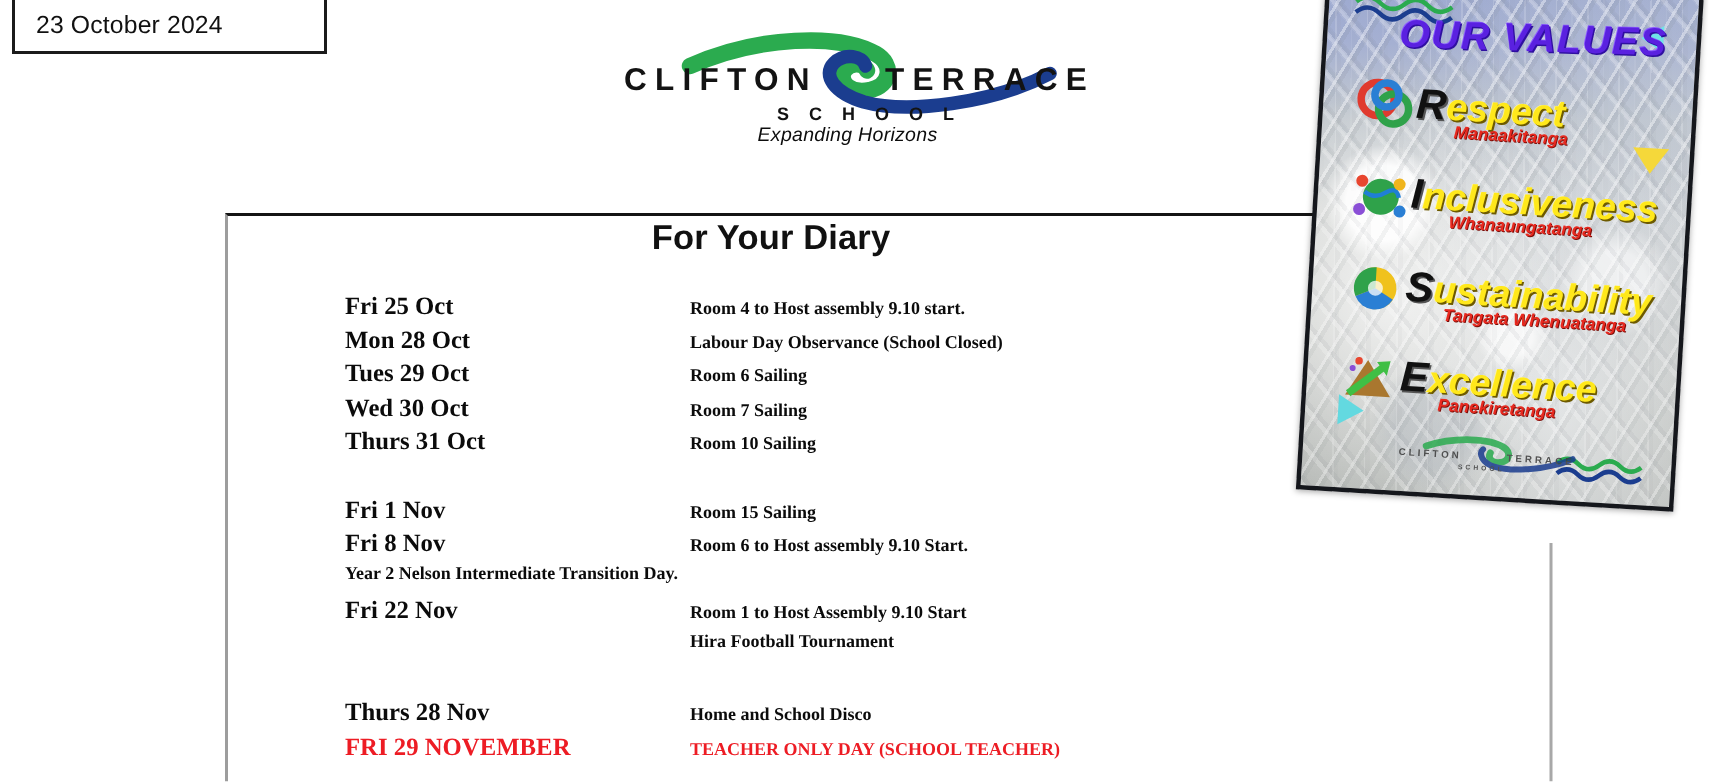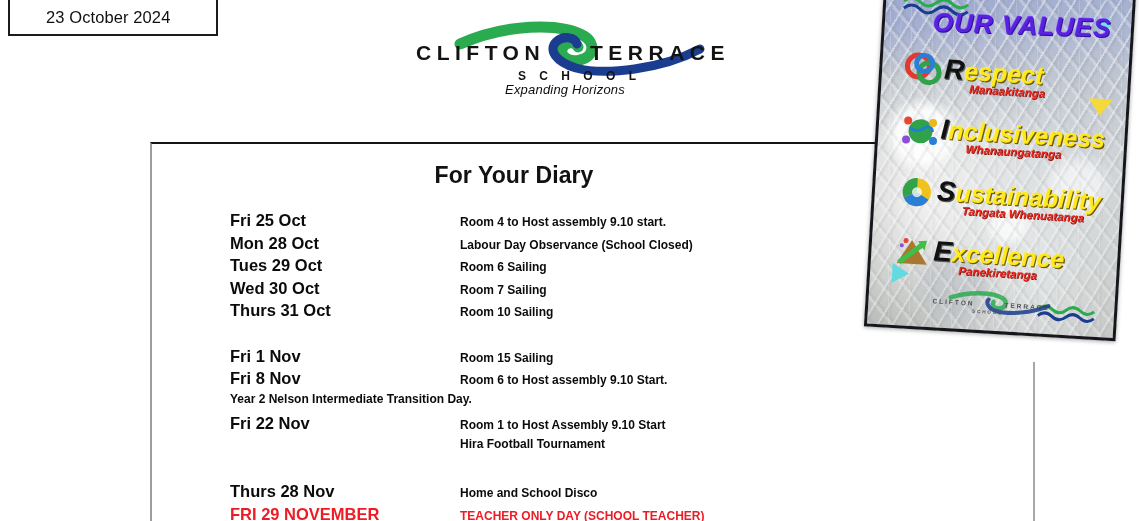--- a/index.html
+++ b/index.html
@@ -25,24 +25,23 @@
     border: 2px solid #1b1b1b;
     border-top: none;
     box-sizing: border-box;
     background: #ffffff;
     display: flex;
     align-items: center;
   }
   #date-box .date-text {
     font-size: 16.5px;
     color: #111111;
-    padding-left: 0;
+    padding-left: 14px;
     letter-spacing: 0.1px;
     white-space: nowrap;
-    margin-left: 36px;
   }
 
   
   #masthead {
     position: absolute;
     left: 395px;
     top: 16px;
     width: 340px;
     text-align: center;
   }
@@ -73,31 +72,32 @@
     box-sizing: border-box;
     border-top: 2px solid #141414;
     border-left: 2px solid #9d9d9d;
     background: transparent;
   }
   #diary-title {
     text-align: center;
     font-size: 23px;
     font-weight: bold;
     color: #111111;
-    margin-top: 18px;
+    margin-top: 1px;
     letter-spacing: 0.1px;
   }
   #diary-list {
     margin-top: 22px;
     padding-left: 78px;
   }
   .diary-row {
     display: flex;
     align-items: baseline;
     height: 22.5px;
+    font-family: Liberation Serif, serif;
   }
   .diary-row.spacer { height: 23px; }
   .diary-date {
     width: 230px;
     flex: 0 0 230px;
     font-size: 16.5px;
     font-weight: bold;
     color: #0b0b0b;
     white-space: nowrap;
   }

